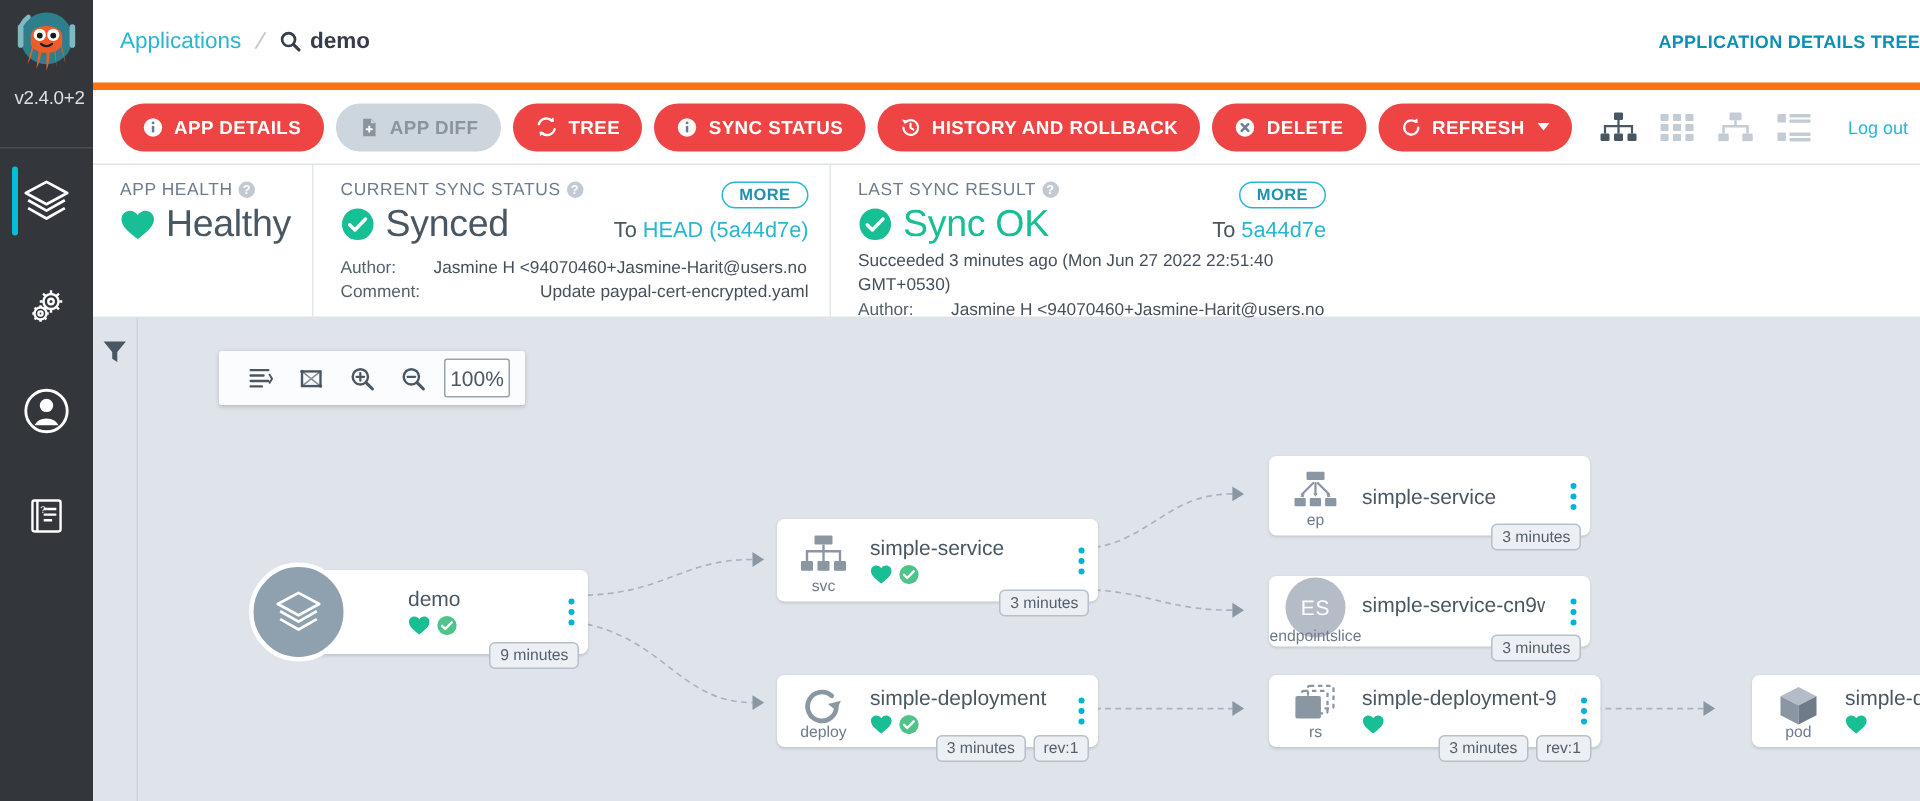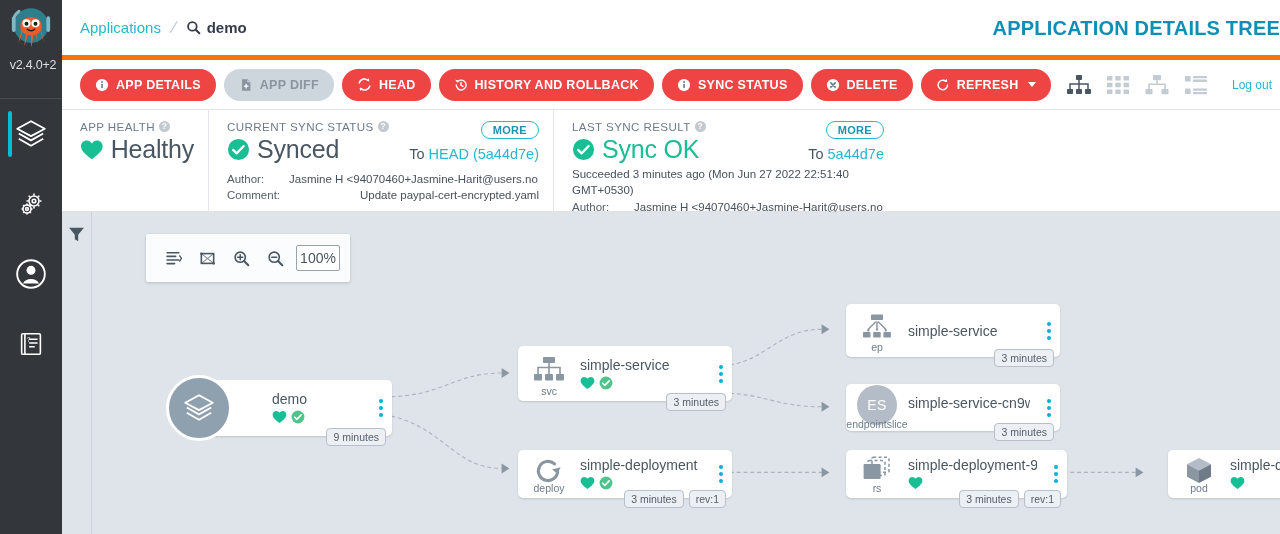--- a/index.html
+++ b/index.html
@@ -53,21 +53,21 @@
     display: flex; align-items: center; padding: 0 16px 0 18px;
     border-bottom: 5px solid #f97316; position: relative; text-align: right;
   }
   .crumbs { display: flex; align-items: center; gap: 10px; font-size: 15px; }
   .crumb-link { color: #29b6d1; cursor: pointer; }
   .crumb-slash { color: #c7ccd4; transform: rotate(16deg); font-size: 17px; }
   .crumb-cur { display: flex; align-items: center; gap: 6px; color: #363c4a; font-weight: bold; font-size: 15px; }
   .crumb-cur svg { display:block; }
   .page-kicker {
     position: absolute; right: 0px; top: 50%; transform: translateY(-50%);
-    color: #0f8fb5; font-weight: bold; font-size: 20px; letter-spacing: 0.2px;
+    color: #0f8fb5; font-weight: bold; font-size: 12px; letter-spacing: 0.2px;
     white-space: nowrap;
   }
 
   
   .toolbar {
     height: 50px; min-height: 50px; background: #fff;
     display: flex; align-items: center; padding: 0 0 0 18px;
     border-bottom: 1px solid #dfe3e8; position: relative;
   }
   .btn {
@@ -138,21 +138,21 @@
   .graph {
     flex: 1; position: relative; overflow: hidden; background: #dfe4ea;
   }
   .graph-svg { position: absolute; inset: 0; width: 100%; height: 100%; }
 
   .zoom-bar {
     position: absolute; left: 54px; top: 22px;
     background: #fbfcfd; border-radius: 2px;
     box-shadow: 0 1px 3px rgba(40,50,60,0.22);
     display: flex; align-items: center; gap: 0px; padding: 6px 10px;
-    height: 48px;
+    height: 36px;
   }
   .zb-btn {
     width: 34px; height: 30px; display: flex; align-items: center; justify-content: center;
     cursor: pointer; background: none; border: none; padding: 0;
   }
   .zoom-input {
     width: 44px; height: 26px; border: 1px solid #99a3b0; background: #fff;
     text-align: center; font-size: 14px; color: #495763; border-radius: 2px;
     font-family: "Liberation Sans", sans-serif; margin-left: 4px;
   }
@@ -320,41 +320,41 @@
 
       <button class="btn">
         <svg width="15" height="15" viewBox="0 0 16 16">
           <g fill="none" stroke="#fff" stroke-width="1.7" stroke-linecap="round">
             <path d="M2.4 6.2 a5.6 5.6 0 0 1 9.4 -2.4"></path>
             <path d="M13.6 9.8 a5.6 5.6 0 0 1 -9.4 2.4"></path>
           </g>
           <path d="M12.6 1.2 l0.6 3.2 l-3.2 -0.5 z" fill="#fff"></path>
           <path d="M3.4 14.8 l-0.6 -3.2 l3.2 0.5 z" fill="#fff"></path>
         </svg>
-        <span>HEAD</span>
+        <span>TREE</span>
+      </button>
+
+      <button class="btn">
+        <svg width="14" height="14" viewBox="0 0 16 16">
+          <circle cx="8" cy="8" r="7" fill="#fff"></circle>
+          <rect x="7.1" y="6.6" width="1.9" height="5.2" rx="0.9" fill="#6d7b8d"></rect>
+          <circle cx="8.05" cy="4.5" r="1.1" fill="#6d7b8d"></circle>
+        </svg>
+        <span>SYNC STATUS</span>
       </button>
 
       <button class="btn">
         <svg width="14" height="14" viewBox="0 0 16 16">
           <g fill="none" stroke="#fff" stroke-width="1.6" stroke-linecap="round">
             <path d="M2.6 8 a5.6 5.6 0 1 0 1.8 -4.1"></path>
             <path d="M8 5 v3.2 l2.2 1.4"></path>
           </g>
           <path d="M1.4 1.9 l3.2 0.6 l-0.6 3.2 z" fill="#fff"></path>
         </svg>
         <span>HISTORY AND ROLLBACK</span>
-      </button>
-
-      <button class="btn">
-        <svg width="14" height="14" viewBox="0 0 16 16">
-          <circle cx="8" cy="8" r="7" fill="#fff"></circle>
-          <rect x="7.1" y="6.6" width="1.9" height="5.2" rx="0.9" fill="#6d7b8d"></rect>
-          <circle cx="8.05" cy="4.5" r="1.1" fill="#6d7b8d"></circle>
-        </svg>
-        <span>SYNC STATUS</span>
       </button>
 
       <button class="btn">
         <svg width="14" height="14" viewBox="0 0 16 16">
           <circle cx="8" cy="8" r="7" fill="#fff"></circle>
           <path d="M5.5 5.5 l5 5 M10.5 5.5 l-5 5" stroke="#6d7b8d" stroke-width="1.9" stroke-linecap="round"></path>
         </svg>
         <span>DELETE</span>
       </button>
 

